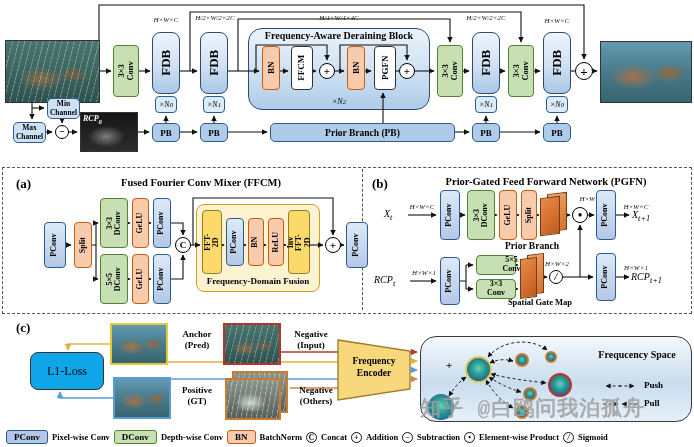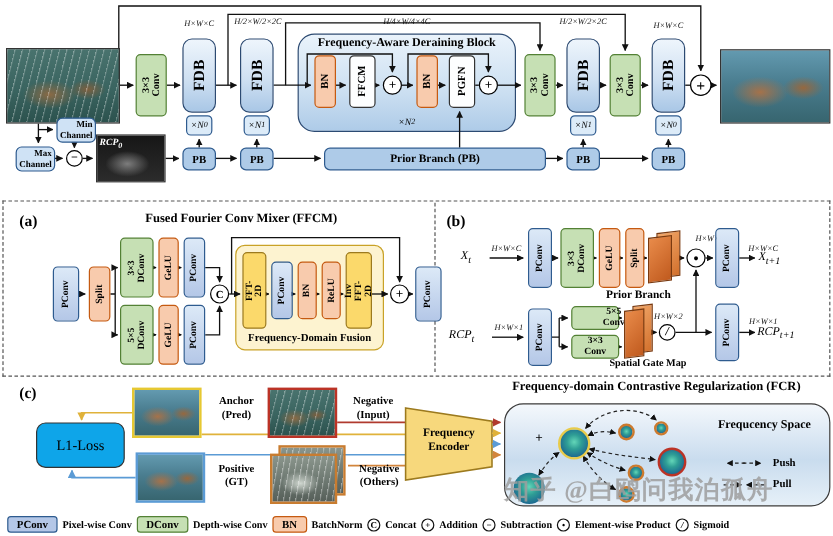--- a/index.html
+++ b/index.html
@@ -8,21 +8,21 @@
   .box{position:absolute;box-sizing:border-box;display:flex;align-items:center;justify-content:center;text-align:center;}
   .pre{white-space:pre-line;}
   .vt{transform:rotate(-90deg);white-space:pre-line;line-height:1.04;text-align:center;font-weight:bold;display:block;}
   .blue{background:linear-gradient(180deg,#dce9f7,#b4c7e7);border:1.1px solid #2e5b8f;border-radius:4px;}
   .fdb{background:linear-gradient(180deg,#eef5fc 0%,#cfe0f2 55%,#a9c7e6 100%);border:1.2px solid #2c4a72;border-radius:8px;font-size:13px;}
   .green{background:#c6e0b4;border:1.1px solid #538135;border-radius:4px;}
   .orange{background:#f8cbad;border:1.1px solid #c55a11;border-radius:4px;}
   .yellow{background:#fbd96b;border:1.1px solid #9c7a1e;border-radius:4px;}
   .white{background:#fdfeff;border:1.1px solid #333;border-radius:4px;}
   .pbbox{background:#aecbe8;border:1.1px solid #2e5b8f;border-radius:5px;font-weight:bold;font-size:9px;}
-  .lblue{background:#cfe2f5;border:1.1px solid #2e5b8f;border-radius:5px;font-weight:bold;font-size:7.5px;line-height:1.1;text-align:right;}
+  .lblue{background:#cfe2f5;border:1.1px solid #2e5b8f;border-radius:5px;font-weight:bold;font-size:7.5px;line-height:1.1;}
   .nbox{background:#dcebf8;border:1px solid #2e5b8f;border-radius:4px;font-style:italic;font-size:8px;}
   .circ{position:absolute;box-sizing:border-box;border:1.2px solid #000;border-radius:50%;background:#fff;display:flex;align-items:center;justify-content:center;font-weight:bold;line-height:1;}
   .dim{position:absolute;font-style:italic;font-size:7px;color:#111;text-align:center;}
   .title{position:absolute;font-weight:bold;font-size:10.5px;text-align:center;color:#000;}
   .panel{position:absolute;font-weight:bold;font-size:13px;}
   .container{position:absolute;box-sizing:border-box;}
   .fadb{background:linear-gradient(180deg,#eaf3fb 0%,#cbdff1 60%,#aecbe8 100%);border:1.3px solid #2c4a72;border-radius:14px;}
   .fusion{background:#fdf3d0;border:1.2px solid #c9a227;border-radius:8px;}
   .fcrbox{background:linear-gradient(180deg,#f4f8fc,#c9dcee 55%,#e6f0f8);border:1.5px solid #3a3a3a;border-radius:16px;}
   .dash-rect{position:absolute;border:1.6px dashed #555;}
@@ -47,21 +47,21 @@
   .slab{position:absolute;box-sizing:border-box;border:1px solid #7a3a10;transform:skewY(-7deg);}
   .slab-f{background:linear-gradient(135deg,#e98b4a,#c05a1e);}
   .slab-b{background:linear-gradient(135deg,#f2a96c,#d2702c);}
   .fcirc{position:absolute;box-sizing:border-box;border-radius:50%;
     background:radial-gradient(circle at 50% 45%, #63d6b8 0%, #2f9e95 35%, #1f6f92 70%, #15506f 100%);}
   .clabel{position:absolute;font-weight:bold;font-size:9px;line-height:1.25;text-align:center;}
   #legend{position:absolute;left:6px;top:428px;width:686px;height:18px;display:flex;align-items:center;gap:4px;font-weight:bold;}
   .lgbox{box-sizing:border-box;padding:1px 7px;border-radius:3px;font-size:9px;font-weight:bold;}
   .lgdesc{font-size:8.5px;white-space:nowrap;}
   .lc{box-sizing:border-box;width:11px;height:11px;border:1.1px solid #111;border-radius:50%;display:inline-flex;align-items:center;justify-content:center;font-size:7.5px;font-weight:bold;background:#fff;flex:0 0 auto;}
-  #watermark{position:absolute;left:420px;top:394px;font-family:Liberation Serif, serif;font-size:21px;letter-spacing:1px;color:rgba(158,158,158,.85);z-index:10;font-weight:bold;white-space:nowrap;}
+  #watermark{position:absolute;left:420px;top:394px;font-family:Liberation Mono, monospace;font-size:21px;letter-spacing:1px;color:rgba(158,158,158,.85);z-index:10;font-weight:bold;white-space:nowrap;}
 </style>
 </head>
 <body>
 
 <div id="fig">
 
   <div class="container fadb" style="left:248px;top:28px;width:182px;height:82px;"></div>
   <div class="container fusion" style="left:196px;top:204px;width:124px;height:88px;"></div>
   <div class="container fcrbox" style="left:420px;top:336px;width:272px;height:86px;"></div>
   <div class="dash-rect" style="left:2px;top:167px;width:688px;height:145px;"></div>
@@ -340,20 +340,21 @@
       </div>
     <div class="title" style="left:196px;top:276px;width:124px;font-size:9px;">Frequency-Domain Fusion</div>
     <div class="circ" style="left:325px;top:237px;width:16px;height:16px;font-size:11px;">
         <span>+</span>
       </div>
     <div class="box blue" style="left:346px;top:222px;width:22px;height:46px;font-size:8px;">
         <span class="vt">PConv</span>
       </div>
 
     <div class="panel" style="left:372px;top:176px;">(b)</div>
+    <div class="title" style="left:402px;top:176px;width:288px;">Prior-Gated Feed Forward Network (PGFN)</div>
     <div class="abs" style="left:384px;top:208px;font-style:italic;font-size:10px;"><span>X</span><sub>t</sub></div>
     <div class="dim" style="left:404px;top:203px;width:36px;">H×W×C</div>
     <div class="box blue" style="left:440px;top:190px;width:20px;height:50px;font-size:8px;">
         <span class="vt">PConv</span>
       </div>
     <div class="box green" style="left:467px;top:190px;width:28px;height:50px;font-size:8px;">
         <span class="vt">3×3
 DConv</span>
       </div>
     <div class="box orange" style="left:499px;top:190px;width:18px;height:50px;font-size:8px;">
@@ -406,21 +407,20 @@
 (Input)</div>
     <div class="img img-clean" style="left:113px;top:377px;width:58px;height:42px;border:2px solid #5b9bd5;"></div>
     <div class="clabel pre" style="left:173px;top:385px;width:48px;">Positive
 (GT)</div>
     <div class="img img-other" style="left:232px;top:371px;width:56px;height:42px;border:2px solid #c87c30;"></div>
     <div class="img img-other" style="left:225px;top:378px;width:56px;height:42px;border:2px solid #c87c30;"></div>
     <div class="clabel pre" style="left:290px;top:385px;width:52px;">Negative
 (Others)</div>
     <div class="clabel pre" style="left:340px;top:356px;width:68px;font-size:9.5px;">Frequency
 Encoder</div>
-    <div class="title" style="left:400px;top:317px;width:294px;">Frequency-domain Contrastive Regularization (FCR)</div>
 
     <div class="fcirc" style="left:428px;top:394px;width:26px;height:26px;"></div>
     <div class="fcirc" style="left:465px;top:356px;width:27px;height:27px;border:2.5px solid #e8cb4a;"></div>
     <div class="abs" style="left:446px;top:359px;font-weight:bold;font-size:11px;">+</div>
     <div class="fcirc" style="left:515px;top:353px;width:14px;height:14px;border:2px solid #cc7a2e;"></div>
     <div class="fcirc" style="left:545px;top:351px;width:12px;height:12px;border:2px solid #cc7a2e;"></div>
     <div class="fcirc" style="left:548px;top:373px;width:24px;height:24px;border:2.5px solid #bb3326;"></div>
     <div class="fcirc" style="left:523px;top:387px;width:14px;height:14px;border:2px solid #cc7a2e;"></div>
     <div class="fcirc" style="left:515px;top:405px;width:14px;height:14px;border:2px solid #cc7a2e;"></div>
     <div class="title" style="left:584px;top:349px;width:106px;font-size:10px;">Frequcency Space</div>

